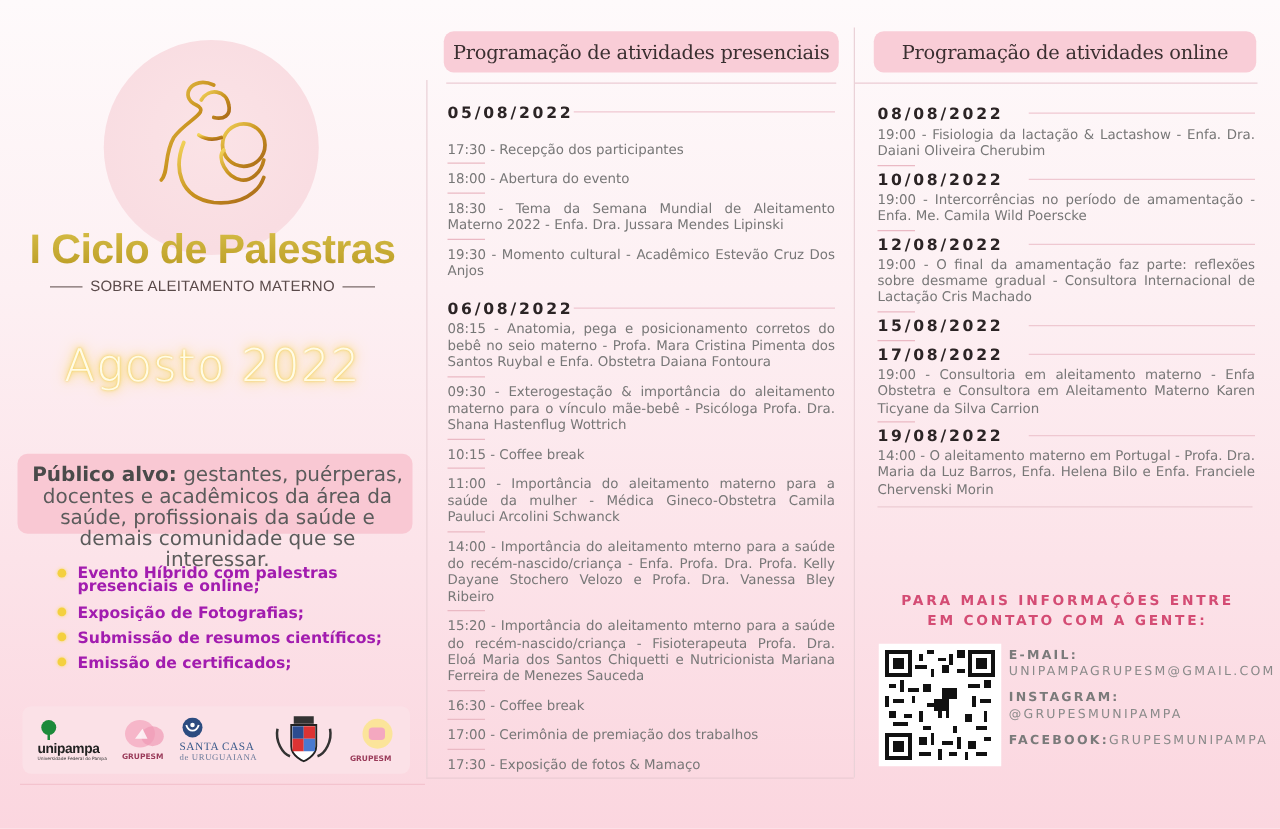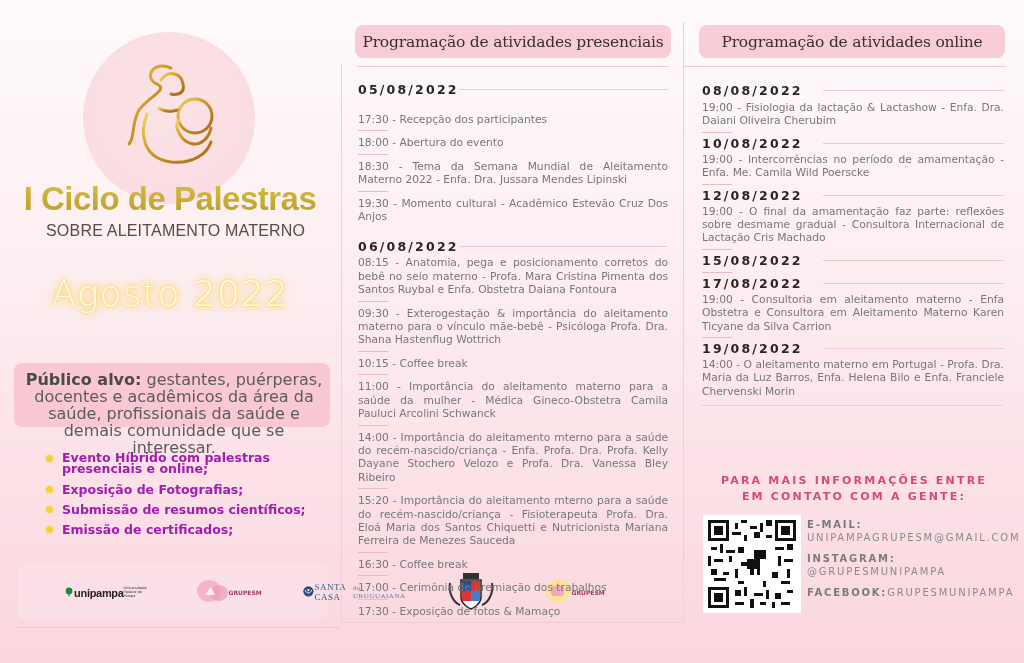--- a/index.html
+++ b/index.html
@@ -22,21 +22,21 @@
     position: absolute; left: 0; top: 180px; width: 340px; text-align: center;
     font-family: "Liberation Sans", sans-serif; font-weight: 700;
     font-size: 33px; letter-spacing: -0.5px;
     color: #c9b23a;
     background: linear-gradient(180deg, #d8c04a 0%, #b99a22 100%);
     -webkit-background-clip: text; background-clip: text; -webkit-text-fill-color: transparent;
   }
   .title-sub {
     position: absolute; left: 40px; top: 222px; width: 260px;
     display: flex; align-items: center; gap: 6px;
-    font-family: "Liberation Sans", sans-serif; font-size: 16px; letter-spacing: 0.2px;
+    font-family: "Liberation Sans", sans-serif; font-size: 12px; letter-spacing: 0.2px;
     color: #5a4a4a; white-space: nowrap;
   }
   .title-sub .rule { flex: 1; height: 1px; background: #7a6a6a; }
   .month {
     position: absolute; left: 0; top: 273px; width: 340px; text-align: center;
     font-family: "DejaVu Sans", sans-serif; font-weight: 300;
     font-size: 36px; color: #fffbe6; letter-spacing: 1px;
     text-shadow: 0 0 6px #f7d65a, 0 0 12px #f6d54a, 0 0 2px #f0c93a;
   }
   .audience-box {
@@ -54,21 +54,21 @@
   .features li .dot {
     position: absolute; left: 2px; top: 3px; width: 7px; height: 7px; border-radius: 50%;
     background: #f4d03f; box-shadow: 0 0 3px #f7dc6f;
   }
   .features li.two { margin-bottom: 8px; }
   .partners {
     position: absolute; left: 18px; top: 565px; width: 310px; height: 54px;
     background: #fbe1e7; border-radius: 7px;
     display: flex; align-items: center; justify-content: space-around; padding: 0 6px;
   }
-  .partner { display: flex; flex-direction: row; align-items: center; justify-content: center; margin-left: 40px; }
+  .partner { display: flex; flex-direction: column; justify-content: center; }
   .partner .pname { font-size: 6px; color: #9a3b5a; font-weight: bold; margin-top: 1px; }
   .p-unipampa .pname { font-family: "Liberation Sans", sans-serif; font-size: 11px; color: #222; letter-spacing: -0.3px; }
   .p-santa .s1 { font-family: "Liberation Serif", serif; font-size: 9px; color: #3a5a8a; letter-spacing: 0.5px; }
   .p-santa .s2 { font-family: "Liberation Serif", serif; font-size: 7px; color: #6a7a9a; letter-spacing: 0.5px; }
   .hr-left { position: absolute; left: 16px; top: 627px; width: 324px; height: 1px; background: #f4c3ce; }
 
   
   .vline { position: absolute; width: 1px; background: #ead2d8; }
   .header-pill {
     position: absolute; top: 25px; height: 33px; border-radius: 8px; background: #f9cdd7;

